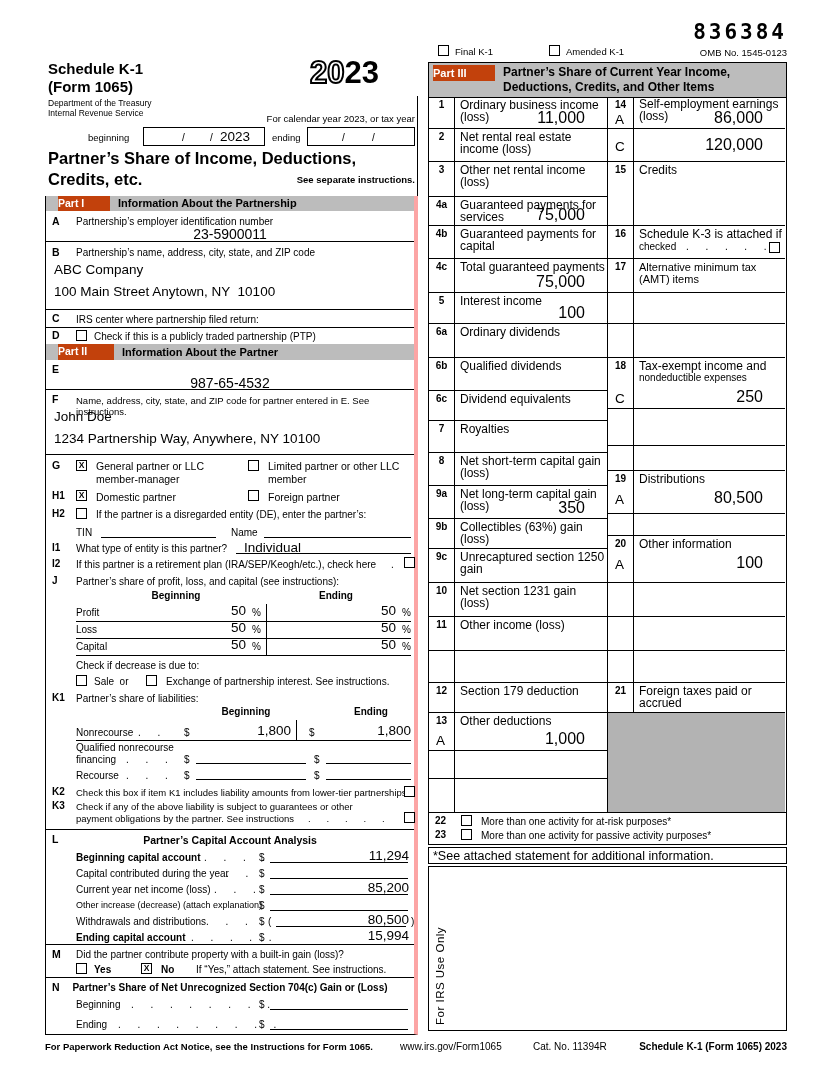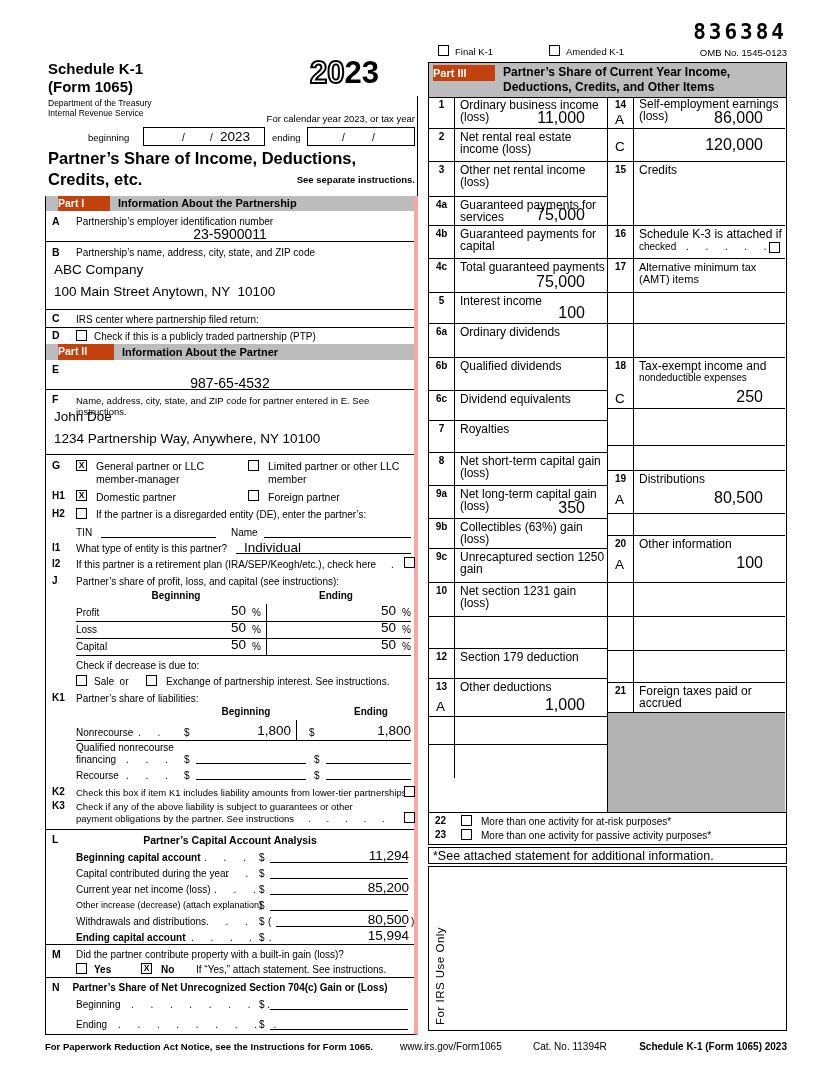--- a/index.html
+++ b/index.html
@@ -382,20 +382,24 @@
         <span class="plabel">Collectibles (63%) gain (loss)</span>
       </div>
       <div class="p3row" style="height:34px">
         <span class="num">9c</span>
         <span class="plabel">Unrecaptured section 1250 gain</span>
       </div>
       <div class="p3row" style="height:34px">
         <span class="num">10</span>
         <span class="plabel">Net section 1231 gain (loss)</span>
       </div>
+      <div class="p3row" style="height:34px">
+        <span class="num">11</span>
+        <span class="plabel">Other income (loss)</span>
+      </div>
       <div class="p3row" style="height:32px">
           <span class="num"></span>
         </div>
       <div class="p3row" style="height:30px">
         <span class="num">12</span>
         <span class="plabel">Section 179 deduction</span>
       </div>
       <div class="p3row" style="height:38px">
         <span class="num">13</span>
         <span class="plabel">Other deductions</span>

